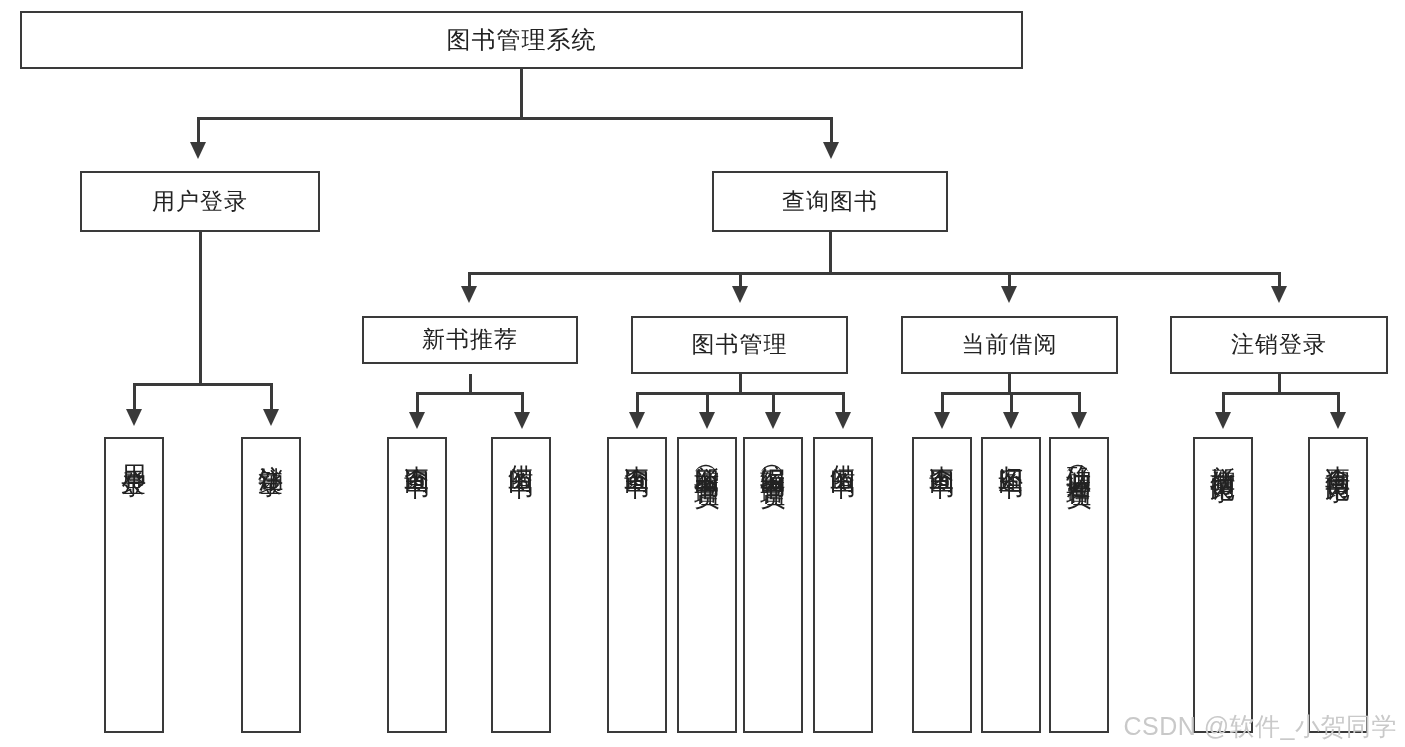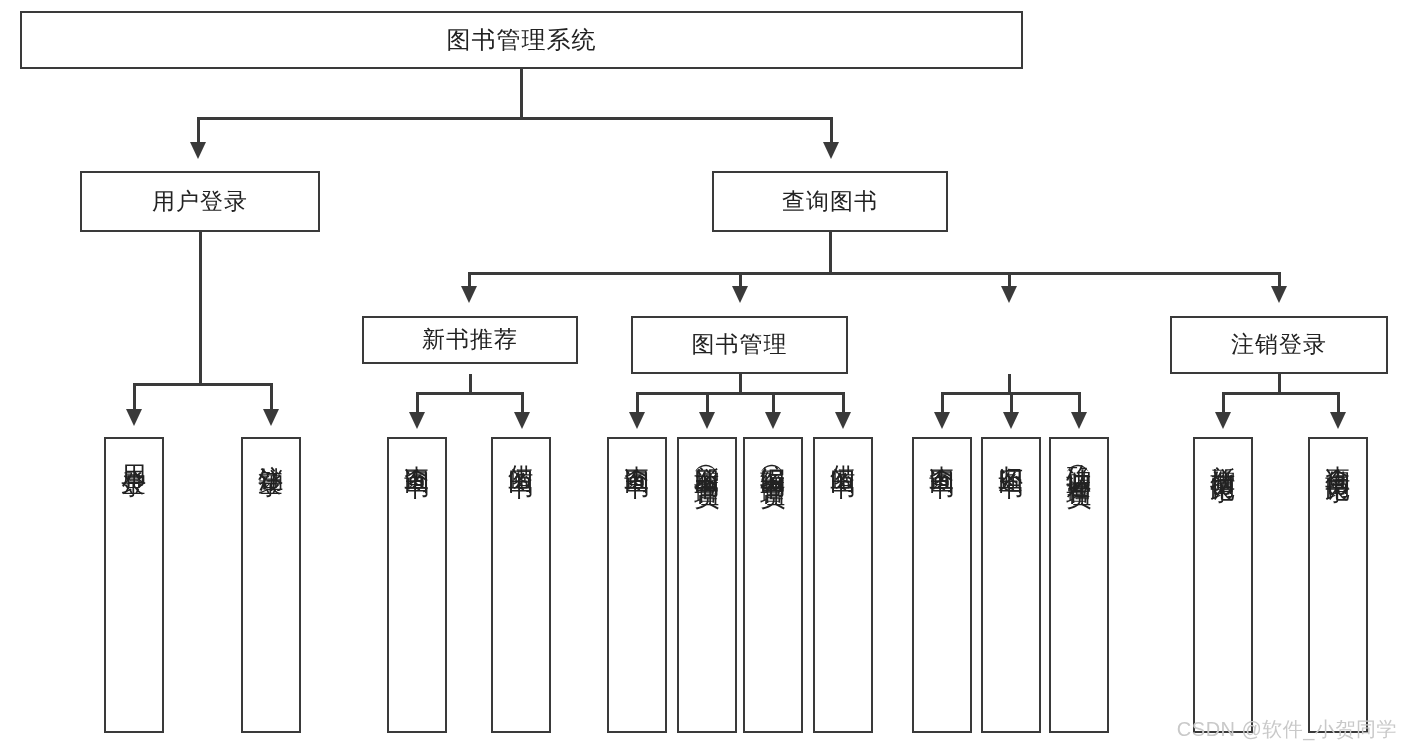--- a/index.html
+++ b/index.html
@@ -71,21 +71,21 @@
     border-left: 8px solid transparent;
     border-right: 8px solid transparent;
     border-top: 17px solid #3a3a3a;
     z-index: 2;
   }
   
   #watermark {
     position: absolute;
     right: 8px;
     bottom: 4px;
-    font-size: 20px;
+    font-size: 25px;
     color: #c9c9c9;
     letter-spacing: 0.5px;
     z-index: 5;
     white-space: nowrap;
     font-family: "Liberation Sans", "DejaVu Sans", sans-serif;
     margin-left: 7px;
   }
 </style>
 </head>
 <body>
@@ -128,20 +128,23 @@
   <div class="arrow" style="left:1001px; top:286px;"></div>
   <div class="conn v" style="left:1278px; top:272px; height:16px;"></div>
   <div class="arrow" style="left:1271px; top:286px;"></div>
 
   <div class="node horiz" style="left:362px; top:316px; width:216px; height:48px;">
     <span class="label">新书推荐</span>
   </div>
   <div class="node horiz" style="left:631px; top:316px; width:217px; height:58px;">
     <span class="label">图书管理</span>
   </div>
+  <div class="node horiz" style="left:901px; top:316px; width:217px; height:58px;">
+    <span class="label">当前借阅</span>
+  </div>
   <div class="node horiz" style="left:1170px; top:316px; width:218px; height:58px;">
     <span class="label">注销登录</span>
   </div>
 
   <div class="conn v" style="left:469px; top:374px; height:20px;"></div>
   <div class="conn h" style="left:416px; top:392px; width:106px;"></div>
   <div class="conn v" style="left:416px; top:392px; height:22px;"></div>
   <div class="arrow" style="left:409px; top:412px;"></div>
   <div class="conn v" style="left:521px; top:392px; height:22px;"></div>
   <div class="arrow" style="left:514px; top:412px;"></div>

